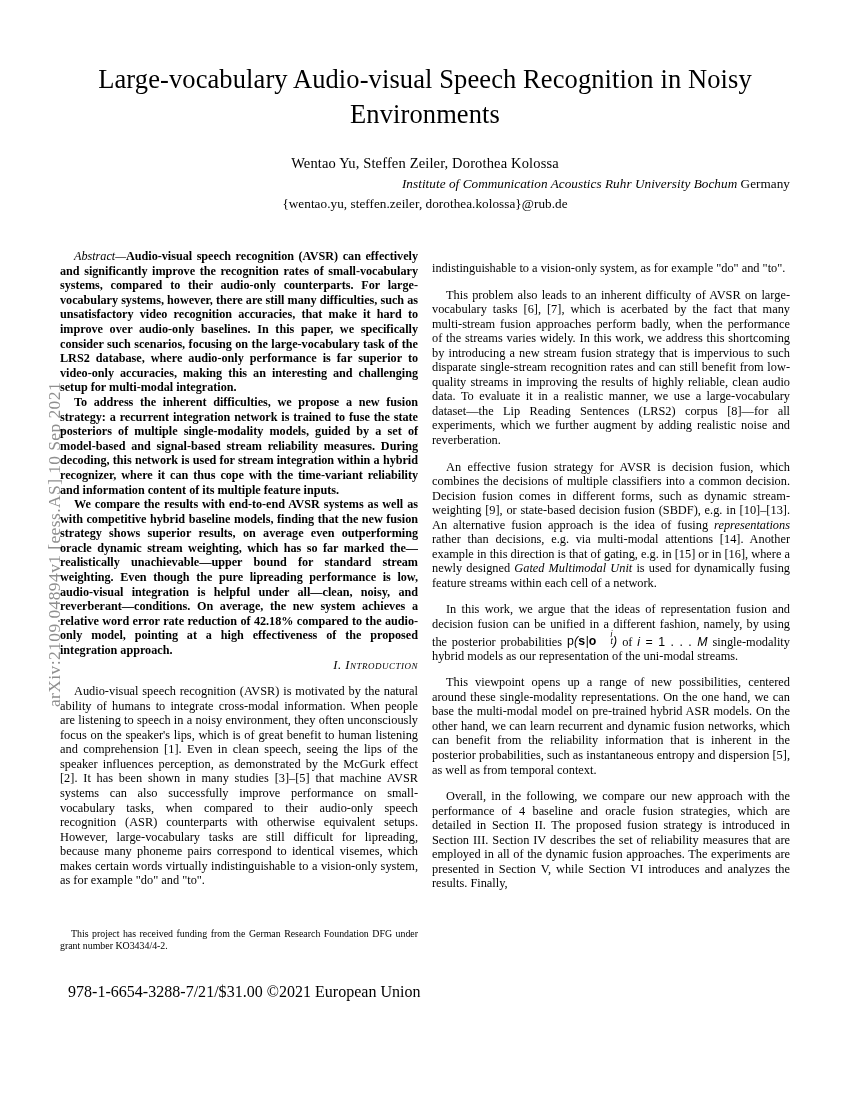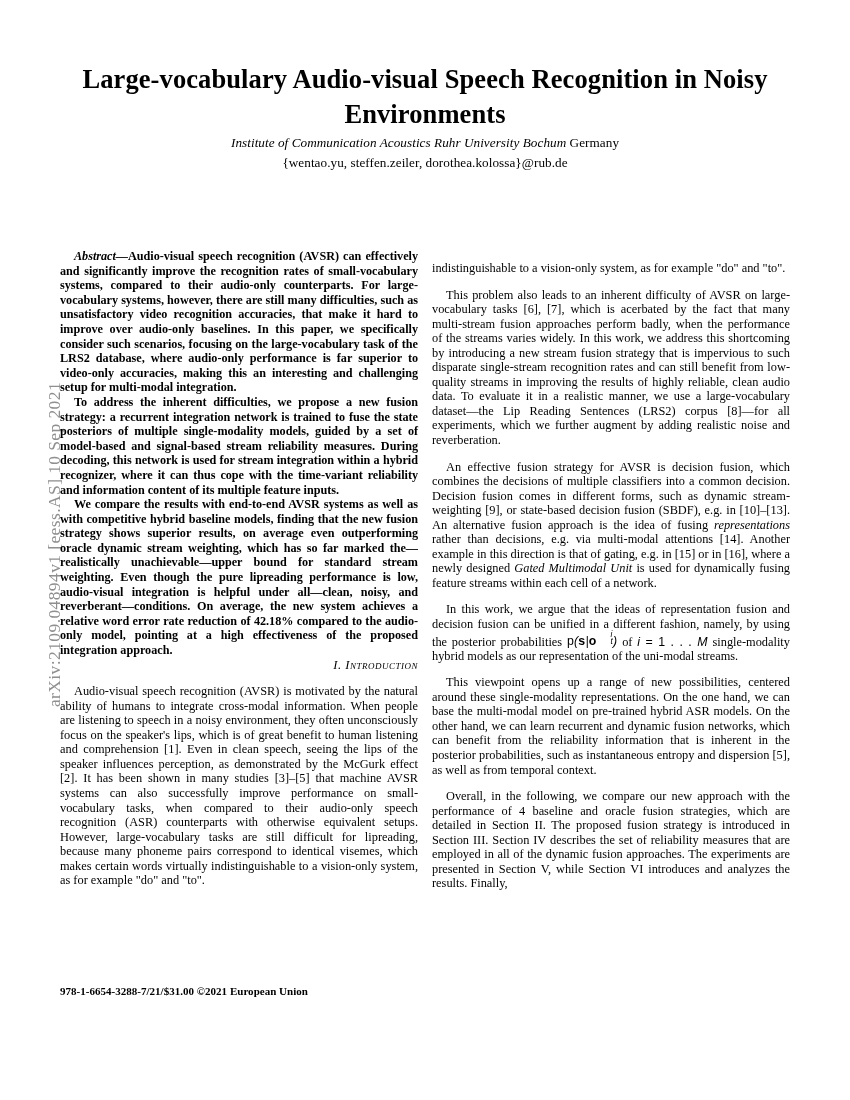--- a/index.html
+++ b/index.html
@@ -38,36 +38,37 @@
   .header {
     position: absolute;
     left: 60px;
     top: 62px;
     width: 730px;
     text-align: center;
   }
   .paper-title {
     font-size: 26.5px;
     line-height: 35px;
-    font-weight: bold;
+    font-weight: normal;
     margin: 0;
     letter-spacing: 0.1px;
   }
   .authors {
     margin-top: 22px;
     font-size: 14.5px;
     line-height: 19px;
     letter-spacing: 0.15px;
   }
   .affiliation {
     font-size: 13.2px;
     line-height: 18px;
     font-style: italic;
     letter-spacing: 0.05px;
     margin-top: 2px;
+    text-align: right;
   }
   .affiliation .country {
     font-style: normal;
   }
   .emails {
     font-size: 13.2px;
     line-height: 18px;
     margin-top: 2px;
     letter-spacing: 0.05px;
   }
@@ -93,21 +94,21 @@
   .col p.noindent { text-indent: 0; }
 
   .abstract-body {
     font-weight: bold;
     font-size: 12.2px;
     line-height: 14.6px;
     letter-spacing: -0.02px;
   }
   .abstract-lead {
     font-style: italic;
-    font-weight: bold;
+    font-weight: normal;
   }
 
   .section-head {
     text-align: right;
     text-indent: 0;
     margin: 12px 0 5px 0;
     font-size: 12.6px;
     font-variant: small-caps;
     letter-spacing: 0.5px;
     font-style: italic;
@@ -151,38 +152,38 @@
     text-align: justify;
   }
   .footnote p {
     margin: 0;
     text-indent: 11px;
   }
 
   
   .copyright {
     position: absolute;
-    left: 60px;
+    left: 68px;
     top: 985px;
     width: 358px;
-    font-size: 11px;
+    font-size: 16px;
     line-height: 13px;
     letter-spacing: 0.02px;
-    font-weight: bold;
   }
 </style>
 </head>
 <body>
 
 <div class="page">
 
   <div class="arxiv-stamp">arXiv:2109.04894v1  [eess.AS]  10 Sep 2021</div>
 
   <div class="header">
     <h1 class="paper-title">Large-vocabulary Audio-visual Speech Recognition in Noisy Environments</h1>
+    <div class="authors">Wentao Yu, Steffen Zeiler, Dorothea Kolossa</div>
     <div class="affiliation"><span>Institute of Communication Acoustics Ruhr University Bochum</span><span class="country"> </span><span class="country">Germany</span></div>
     <div class="emails">{wentao.yu, steffen.zeiler, dorothea.kolossa}@rub.de</div>
   </div>
 
   <div class="col col-left">
 
     <div class="abstract-body">
       <p><span class="abstract-lead">Abstract—</span><span>Audio-visual speech recognition (AVSR) can effectively and significantly improve the recognition rates of small-vocabulary systems, compared to their audio-only counterparts. For large-vocabulary systems, however, there are still many difficulties, such as unsatisfactory video recognition accuracies, that make it hard to improve over audio-only baselines. In this paper, we specifically consider such scenarios, focusing on the large-vocabulary task of the LRS2 database, where audio-only performance is far superior to video-only accuracies, making this an interesting and challenging setup for multi-modal integration.</span></p>
       <p>To address the inherent difficulties, we propose a new fusion strategy: a recurrent integration network is trained to fuse the state posteriors of multiple single-modality models, guided by a set of model-based and signal-based stream reliability measures. During decoding, this network is used for stream integration within a hybrid recognizer, where it can thus cope with the time-variant reliability and information content of its multiple feature inputs.</p>
       <p>We compare the results with end-to-end AVSR systems as well as with competitive hybrid baseline models, finding that the new fusion strategy shows superior results, on average even outperforming oracle dynamic stream weighting, which has so far marked the—realistically unachievable—upper bound for standard stream weighting. Even though the pure lipreading performance is low, audio-visual integration is helpful under all—clean, noisy, and reverberant—conditions. On average, the new system achieves a relative word error rate reduction of 42.18% compared to the audio-only model, pointing at a high effectiveness of the proposed integration approach.</p>
@@ -203,16 +204,19 @@
 
     <p><span>An effective fusion strategy for AVSR is decision fusion, which combines the decisions of multiple classifiers into a common decision. Decision fusion comes in different forms, such as dynamic stream-weighting [9], or state-based decision fusion (SBDF), e.g. in [10]–[13]. An alternative fusion approach is the idea of fusing </span><i class="it">representations</i><span> rather than decisions, e.g. via multi-modal attentions [14]. Another example in this direction is that of gating, e.g. in [15] or in [16], where a newly designed </span><i class="it">Gated Multimodal Unit</i><span> is used for dynamically fusing feature streams within each cell of a network.</span></p>
 
     <p><span>In this work, we argue that the ideas of representation fusion and decision fusion can be unified in a different fashion, namely, by using the posterior probabilities </span><span class="math"><span class="up">p</span>(<span class="bf">s</span>|<span class="bf">o</span><span class="msub-sup"><span>i</span><span>t</span></span>)</span><span> of </span><span class="math">i <span class="up">=</span> <span class="up">1 . . .</span> M</span><span> single-modality hybrid models as our representation of the uni-modal streams.</span></p>
 
     <p>This viewpoint opens up a range of new possibilities, centered around these single-modality representations. On the one hand, we can base the multi-modal model on pre-trained hybrid ASR models. On the other hand, we can learn recurrent and dynamic fusion networks, which can benefit from the reliability information that is inherent in the posterior probabilities, such as instantaneous entropy and dispersion [5], as well as from temporal context.</p>
 
     <p>Overall, in the following, we compare our new approach with the performance of 4 baseline and oracle fusion strategies, which are detailed in Section II. The proposed fusion strategy is introduced in Section III. Section IV describes the set of reliability measures that are employed in all of the dynamic fusion approaches. The experiments are presented in Section V, while Section VI introduces and analyzes the results. Finally,</p>
   </div>
 
+  <div class="footnote">
+    <p>This project has received funding from the German Research Foundation DFG under grant number KO3434/4-2.</p>
+  </div>
 
   <div class="copyright">978-1-6654-3288-7/21/$31.00 ©2021 European Union</div>
 
 </div>
 
 </body></html>

